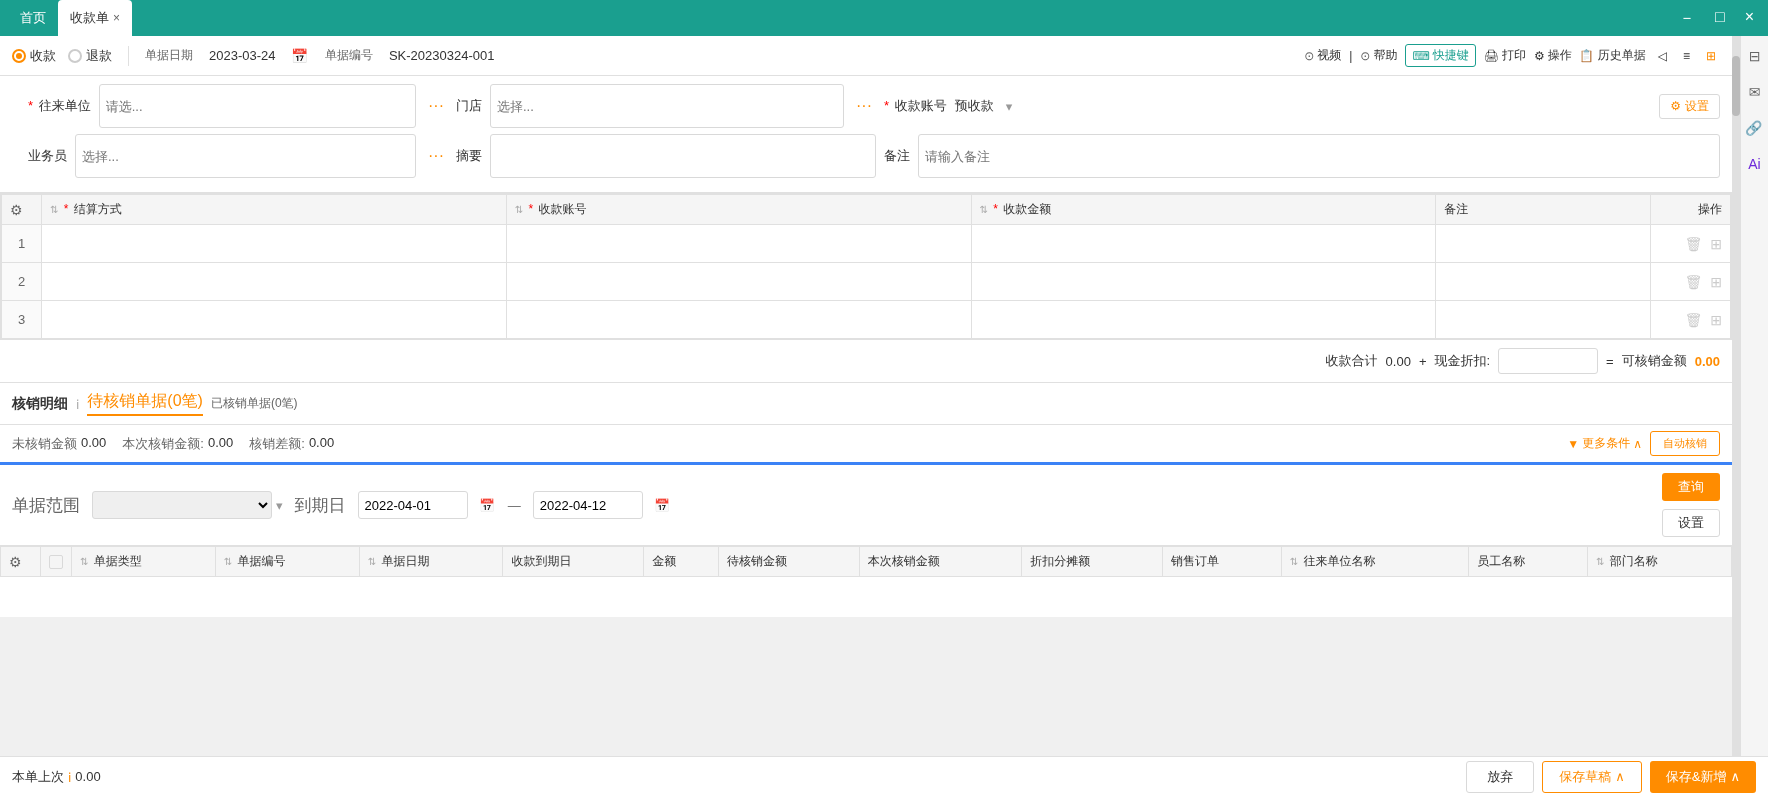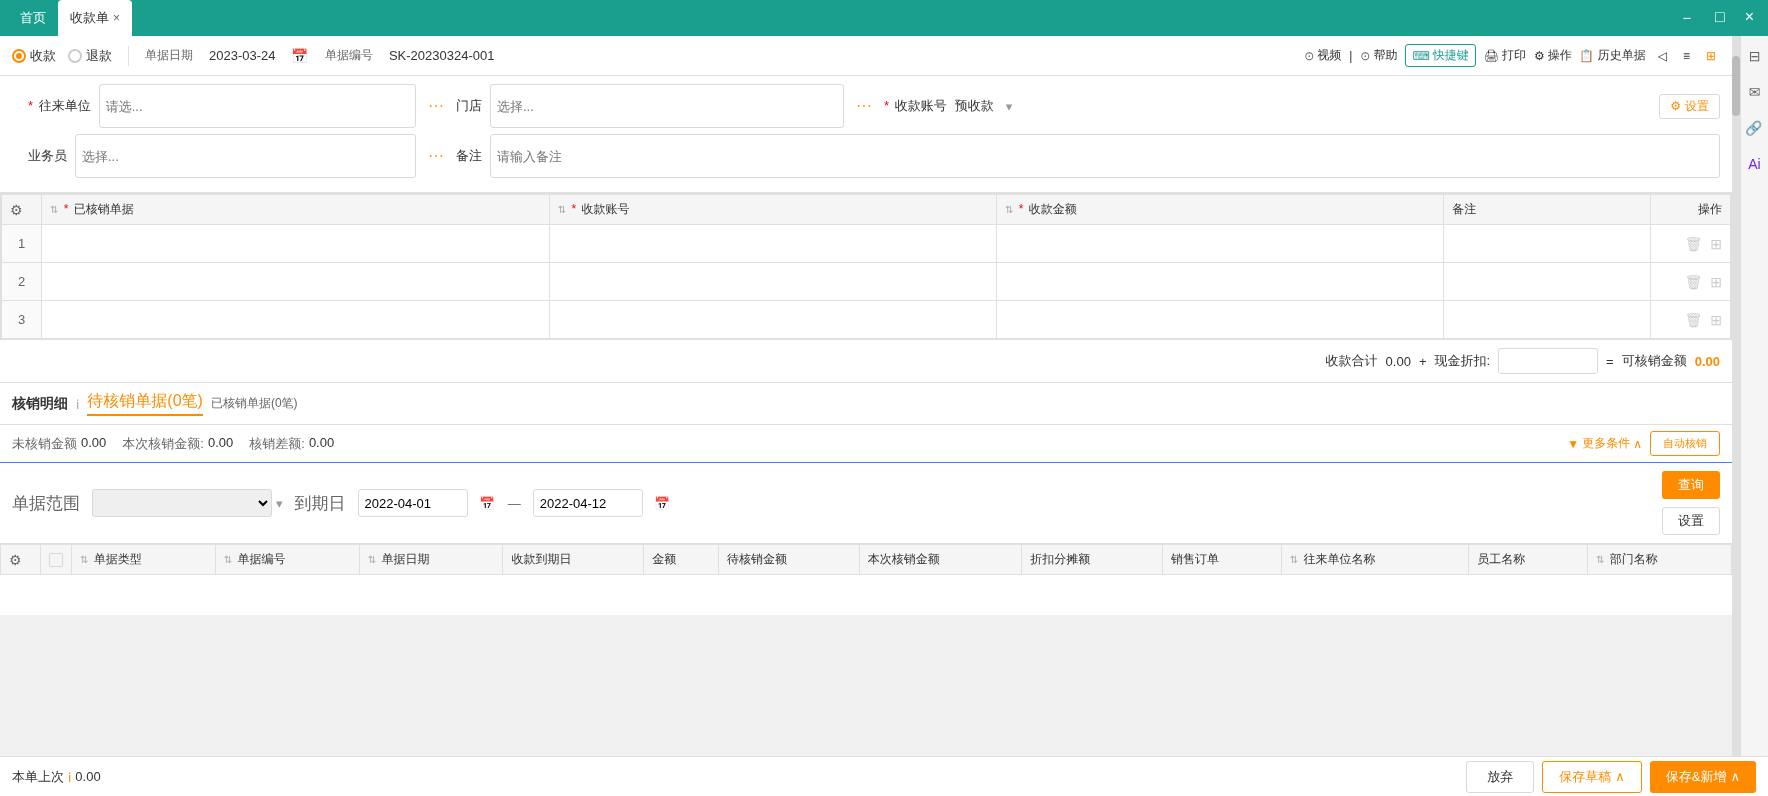--- a/index.html
+++ b/index.html
@@ -122,21 +122,21 @@
     .info-icon { color: #aaa; cursor: pointer; font-size: 13px; }
     .pending-tab {
       color: #ff8c00; font-size: 16px; cursor: pointer;
       border-bottom: 2px solid #ff8c00; padding-bottom: 2px;
     }
     .done-tab { color: #666; font-size: 12px; cursor: pointer; }
 
     
     .stats-row {
       display: flex; align-items: center; justify-content: space-between;
-      padding: 6px 12px; background: white; border-bottom: 1px solid #3b82f6;
+      padding: 6px 12px; background: white; border-bottom: 3px solid #3b82f6;
     }
     .stats-left { display: flex; gap: 16px; font-size: 13px; }
     .stats-item { display: flex; gap: 4px; }
     .stats-label { color: #666; }
     .stats-value { color: #333; }
     .stats-right { display: flex; align-items: center; gap: 8px; }
     .more-filter { color: #ff8c00; font-size: 12px; cursor: pointer; display: flex; align-items: center; gap: 3px; }
     .auto-btn {
       background: white; border: 1px solid #ff8c00; color: #ff8c00;
       padding: 4px 12px; border-radius: 3px; cursor: pointer; font-size: 11px;
@@ -330,39 +330,43 @@
       </div>
     </div>
     <div class="form-row">
 
       <div class="form-section" style="max-width:420px;">
         <span class="form-label">业务员</span>
         <input class="form-input" type="text" placeholder="选择..." style="">
         <span class="dots-btn">···</span>
       </div>
 
+      <div class="form-section" style="max-width:420px;">
+        <span class="form-label">摘要</span>
+        <input class="form-input" type="text" style="">
+      </div>
 
       <div class="form-section" style="flex:0.8;">
         <span class="form-label">备注</span>
         <input class="form-input" type="text" placeholder="请输入备注" style="">
       </div>
     </div>
   </div>
 
   <div class="table-container">
     <table class="data-table">
       <thead>
         <tr>
           <th style="width:40px;">
             <span class="gear-icon">⚙</span>
           </th>
           <th>
             <span class="sort-icon">⇅</span>
             <span class="required">*</span>
-            <span>已核销单据</span>
+            <span>结算方式</span>
           </th>
           <th>
             <span class="sort-icon">⇅</span>
             <span class="required">*</span>
             <span>收款账号</span>
           </th>
           <th>
             <span class="sort-icon">⇅</span>
             <span class="required">*</span>
             <span>收款金额</span>

